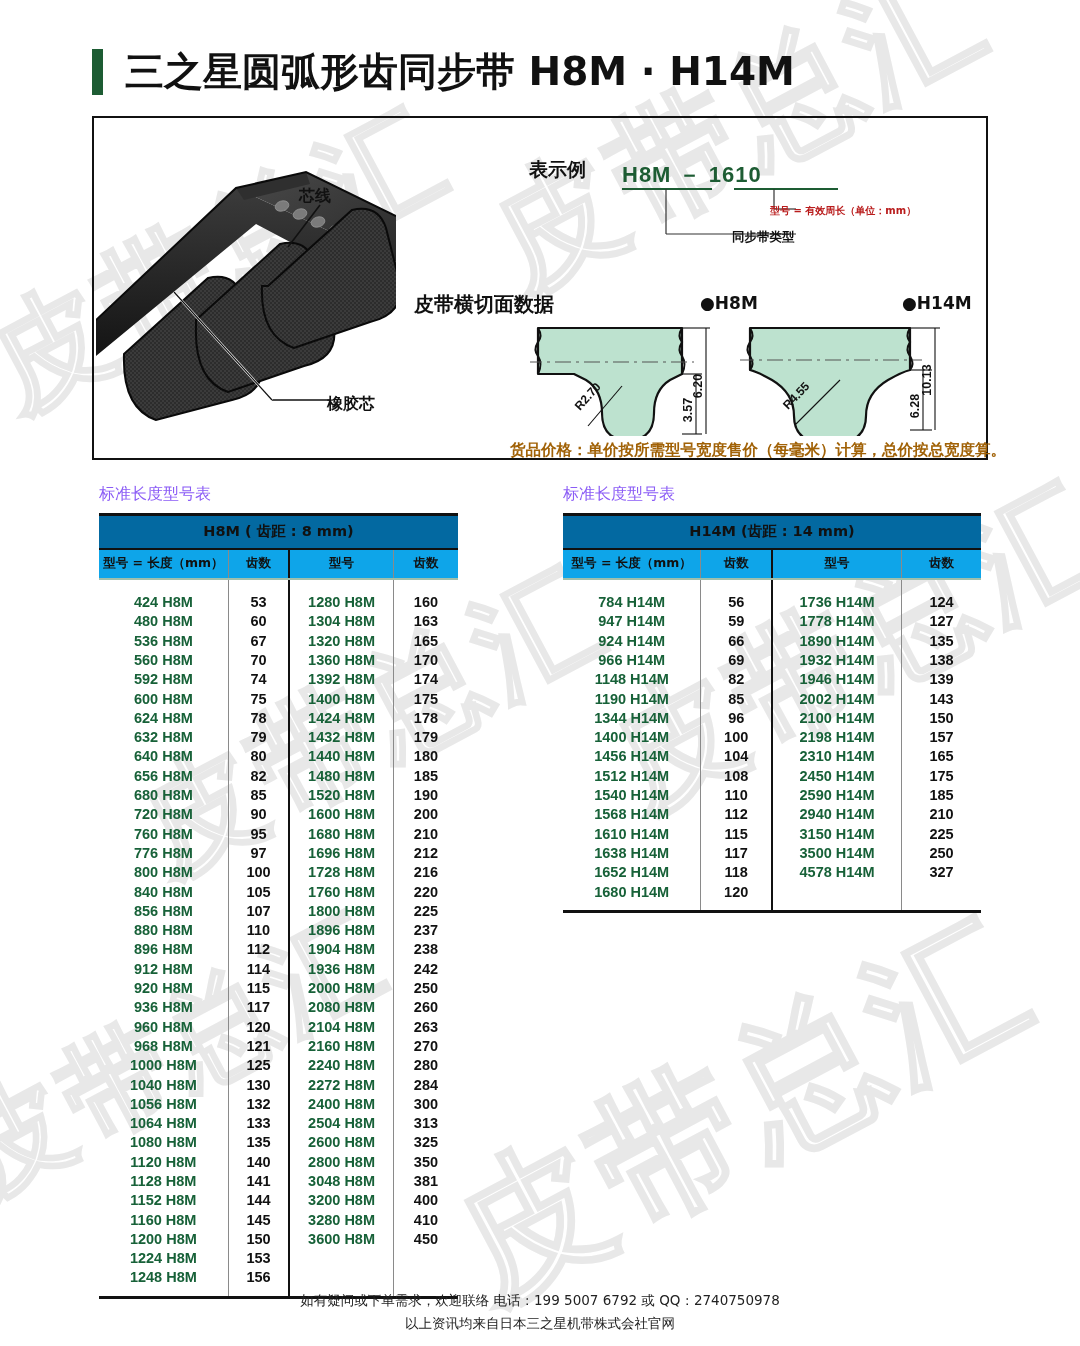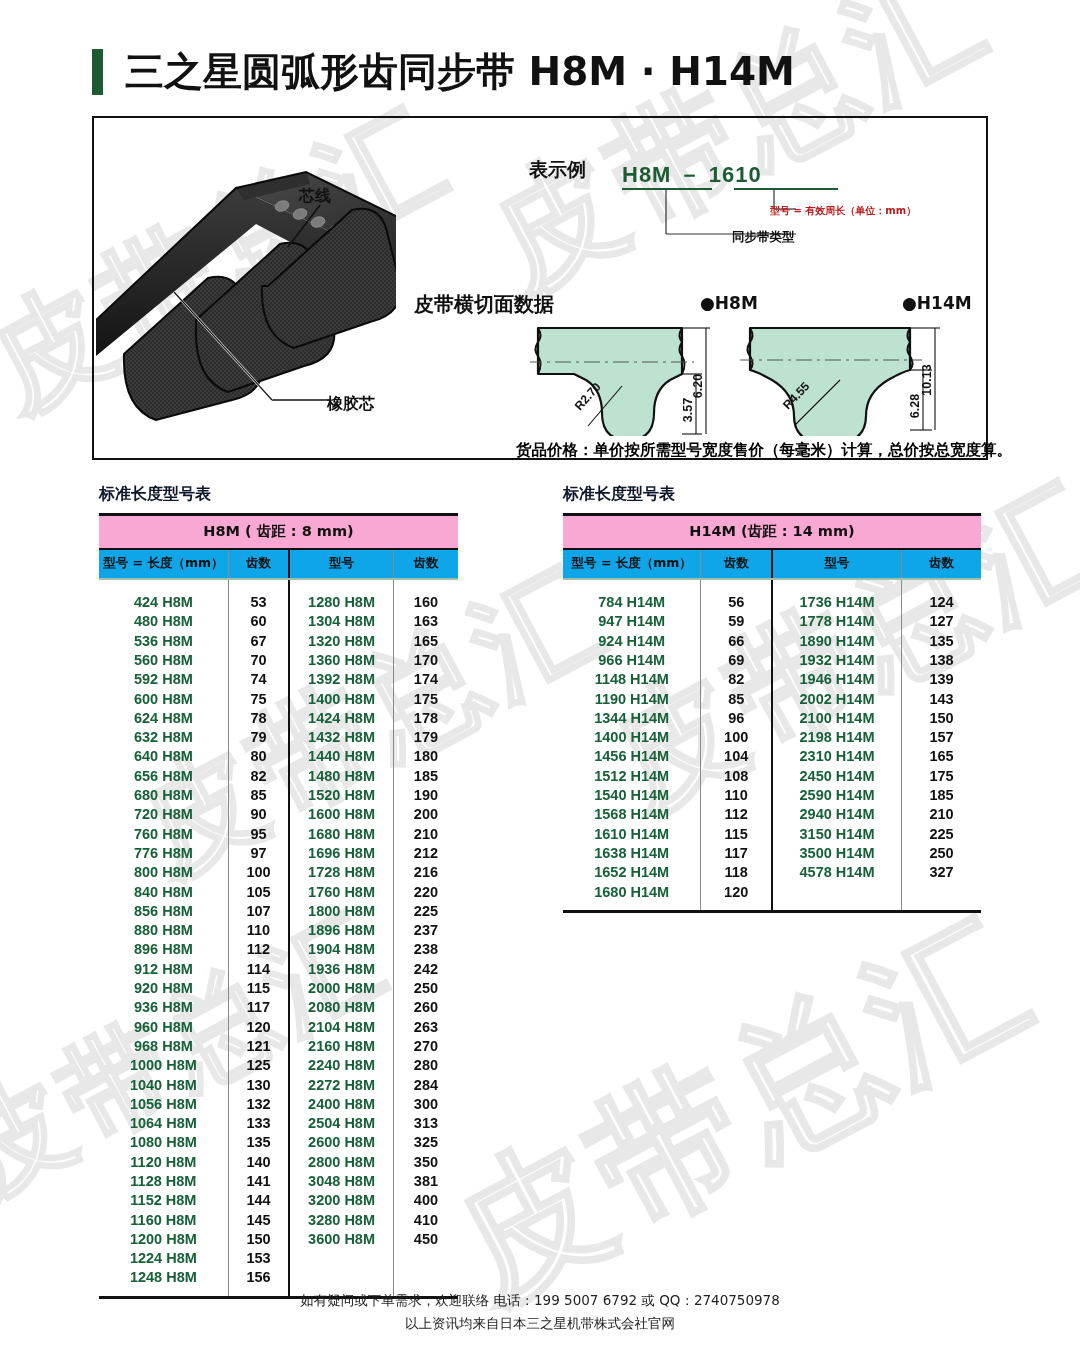--- a/index.html
+++ b/index.html
@@ -121,42 +121,41 @@
   .xs-h14m {
     position: absolute; left: 902px; top: 293px;
     font-size: 17px; font-weight: 700; color: #111;
     font-family: "DejaVu Sans", sans-serif;
   }
   .profile-svg { position: absolute; }
 
   
   .price-note {
     position: absolute; left: 510px; top: 440px;
-    font-size: 15.5px; font-weight: 700; color: #000000;
+    font-size: 15.5px; font-weight: 700; color: #a16207;
     font-family: "DejaVu Sans", sans-serif;
     white-space: nowrap;
-    margin-left: 6px;
   }
 
   
   .tbl-caption {
-    font-size: 16px; font-weight: 700; color: #0f172a;
+    font-size: 16px; font-weight: 400; color: #8b5cf6;
     margin-bottom: 8px;
     font-family: "DejaVu Sans", sans-serif;
   }
   .tbl-wrap-left  { position: absolute; left: 99px; top: 484px; width: 359px; }
   .tbl-wrap-right { position: absolute; left: 563px; top: 484px; width: 418px; }
 
   table.spec {
     border-collapse: collapse;
     width: 100%;
     table-layout: fixed;
   }
   table.spec .hdr-title td {
-    background: #f9a8d4;
+    background: #0369a1;
     text-align: center;
     font-size: 14.5px; font-weight: 700; color: #111;
     padding: 6px 0 7px;
     border-top: 3px solid #111;
     border-bottom: 2px solid #111;
     font-family: "DejaVu Sans", sans-serif;
   }
   table.spec .hdr-cols td {
     background: #0ea5e9;
     text-align: center;

